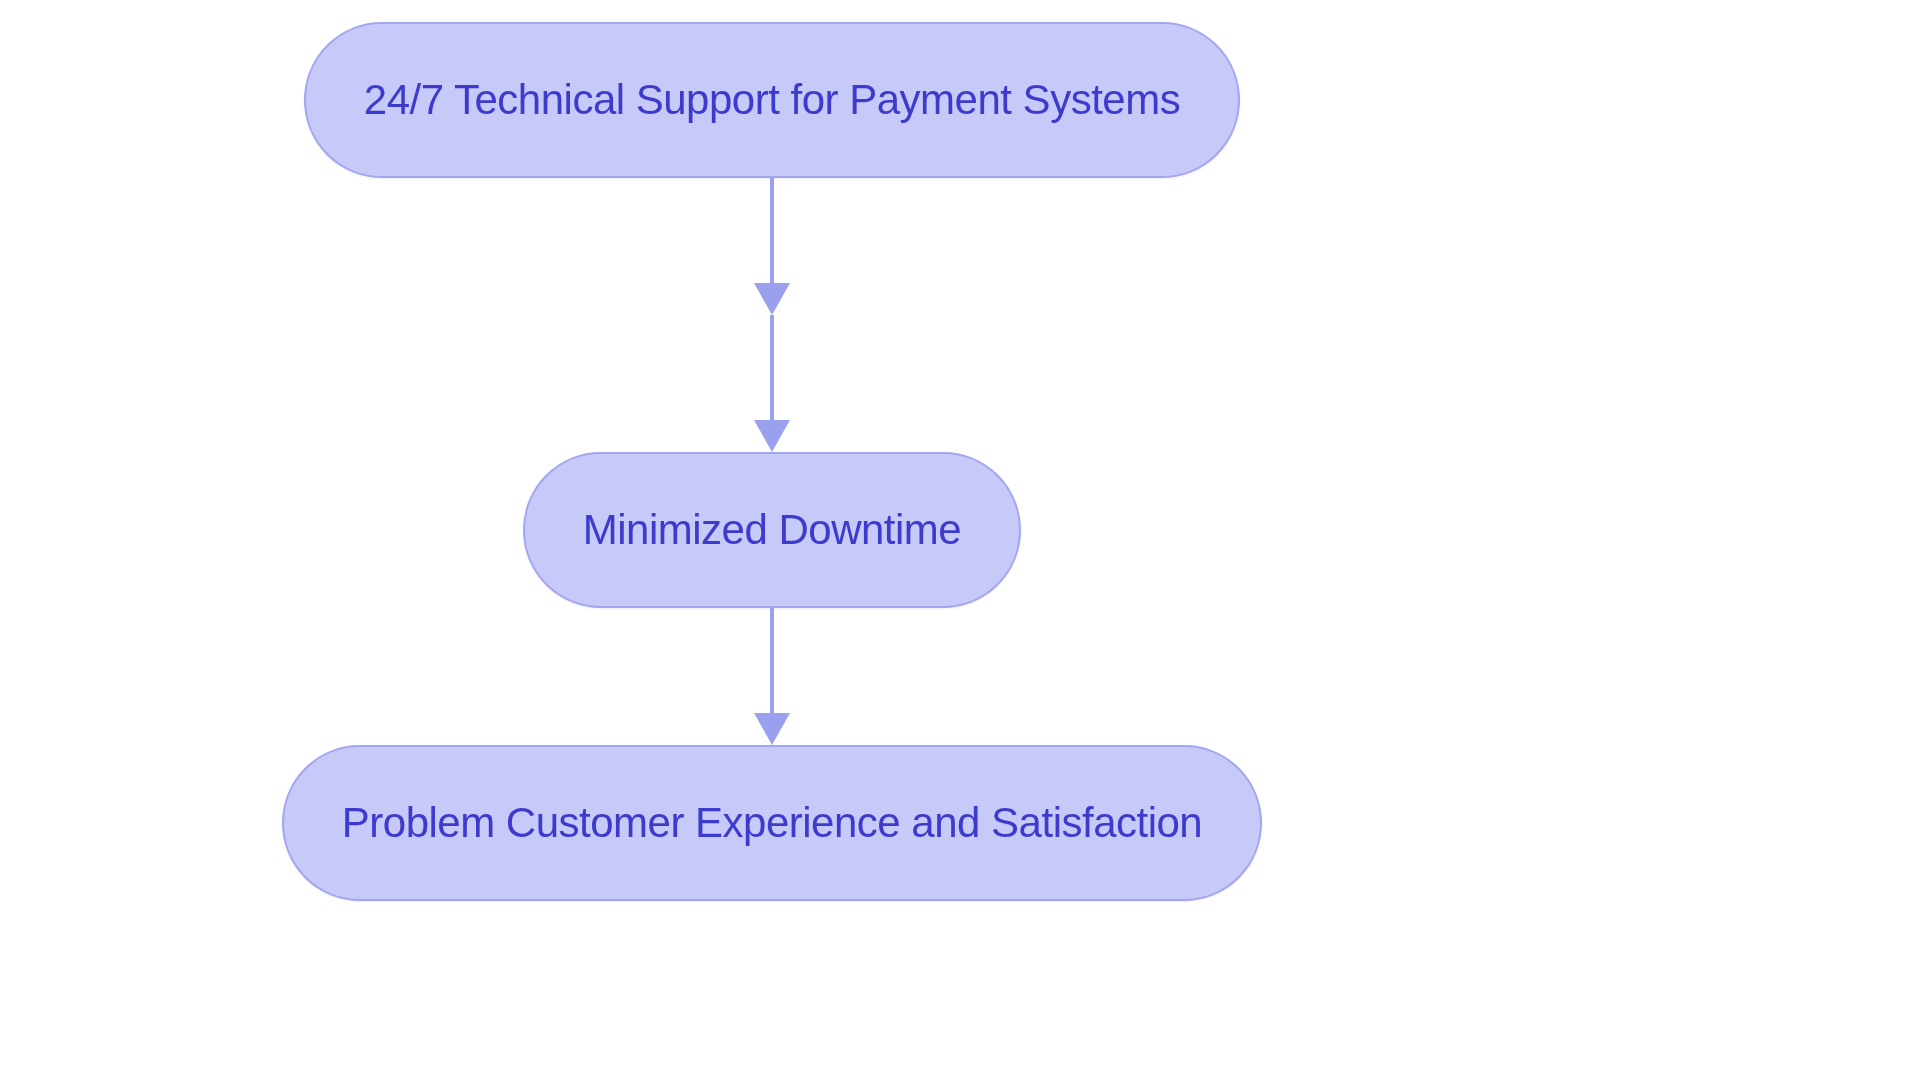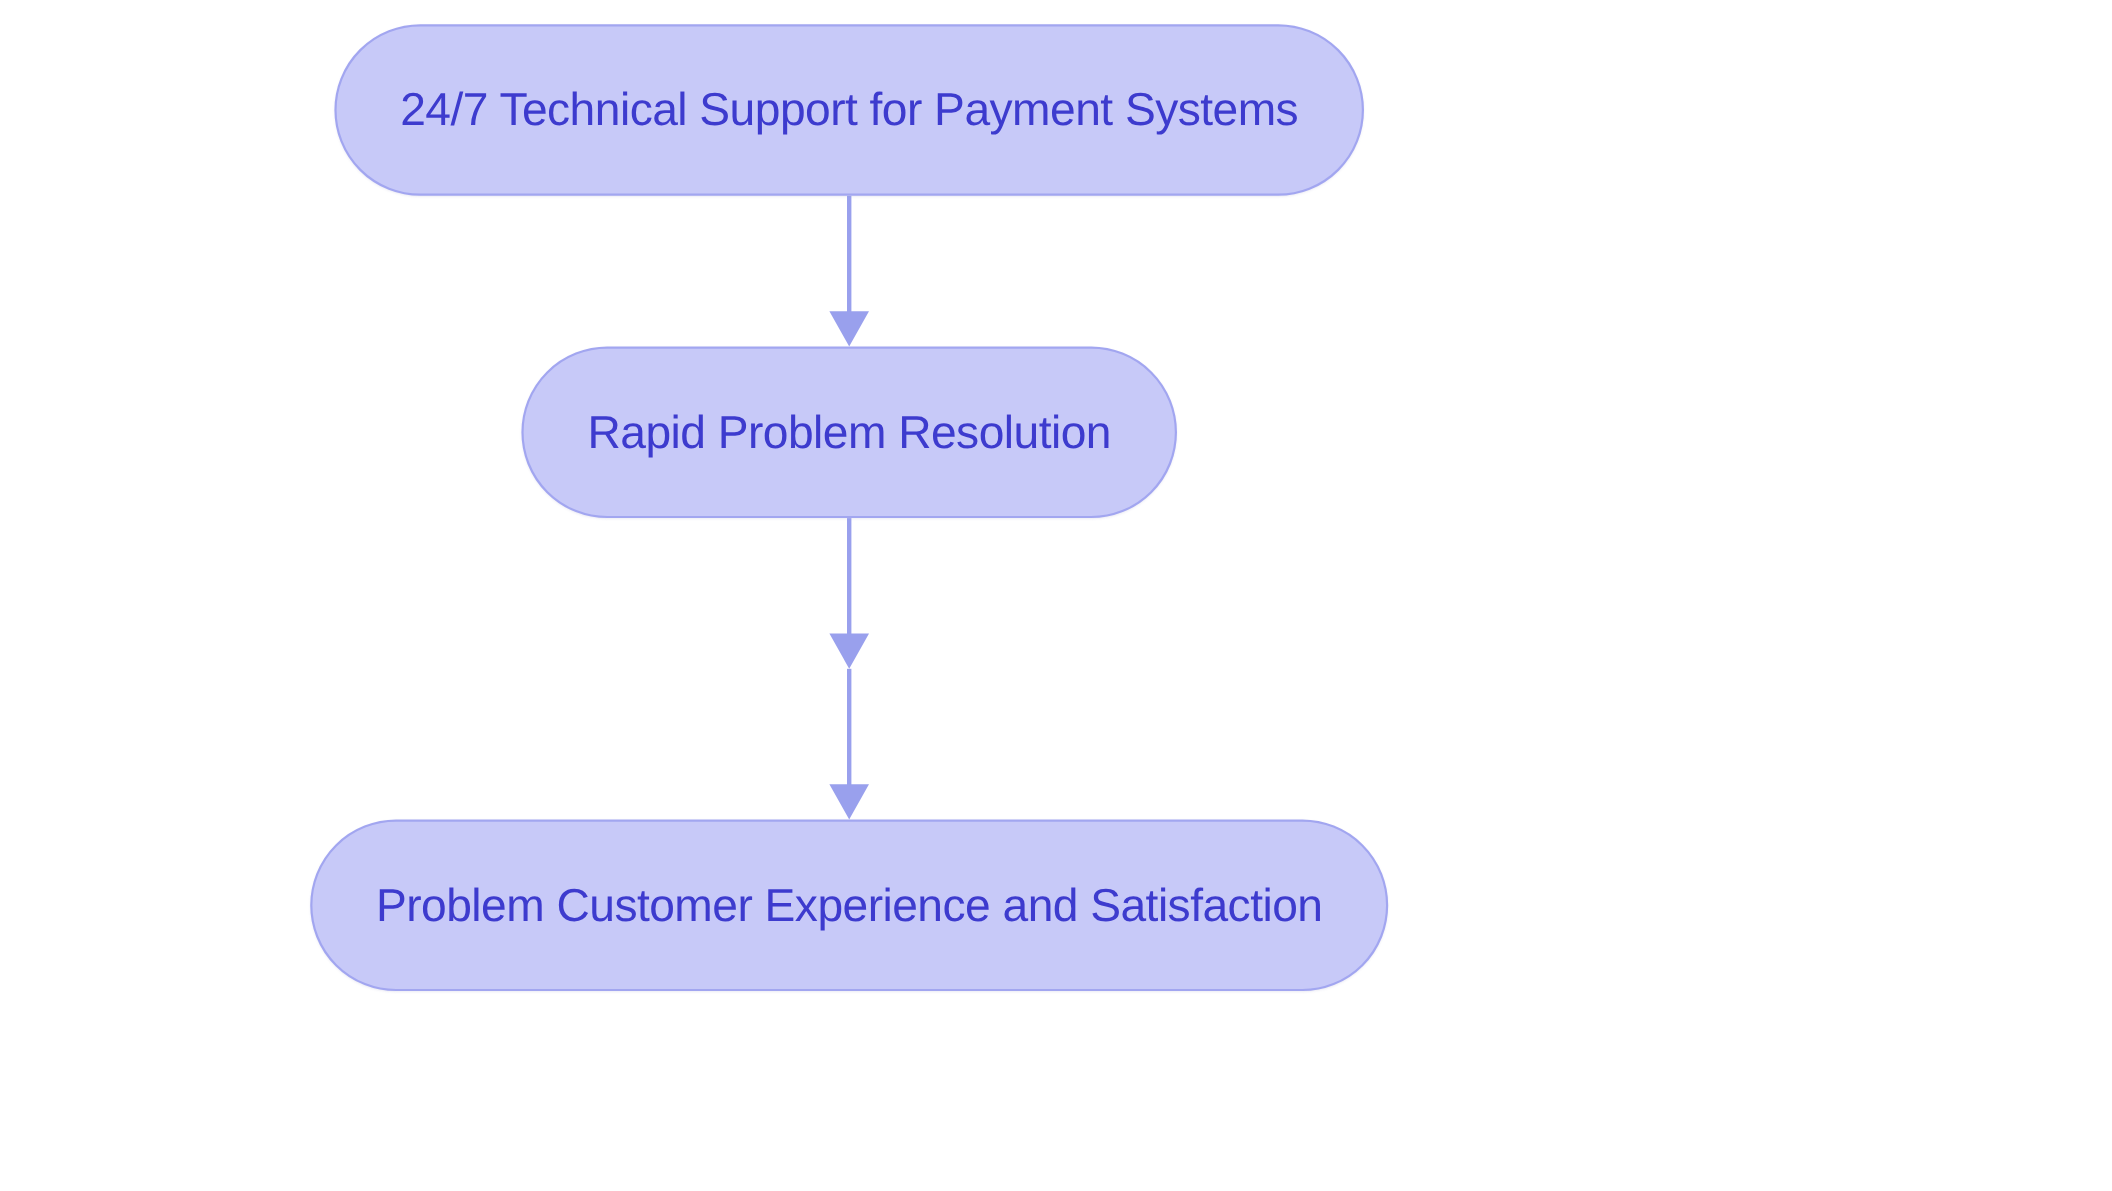--- a/index.html
+++ b/index.html
@@ -73,29 +73,29 @@
 
   <div class="node">
     <span class="node-label">24/7 Technical Support for Payment Systems</span>
   </div>
 
   <div class="arrow">
     <div class="arrow-shaft"></div>
     <div class="arrow-head"></div>
   </div>
 
-  <div class="node">
-    <span class="node-label">Rapid Problem Resolution</span>
-  </div>
 
   <div class="arrow">
     <div class="arrow-shaft"></div>
     <div class="arrow-head"></div>
   </div>
 
+  <div class="node">
+    <span class="node-label">Minimized Downtime</span>
+  </div>
 
   <div class="arrow">
     <div class="arrow-shaft"></div>
     <div class="arrow-head"></div>
   </div>
 
   <div class="node">
     <span class="node-label">Problem Customer Experience and Satisfaction</span>
   </div>
 

